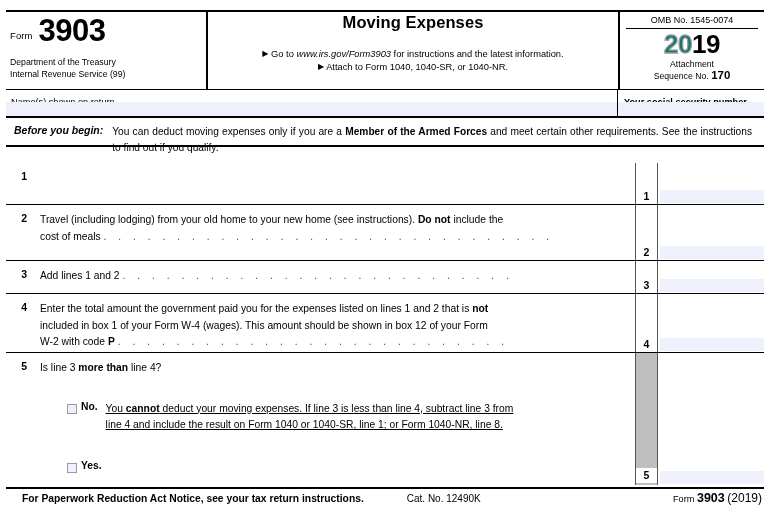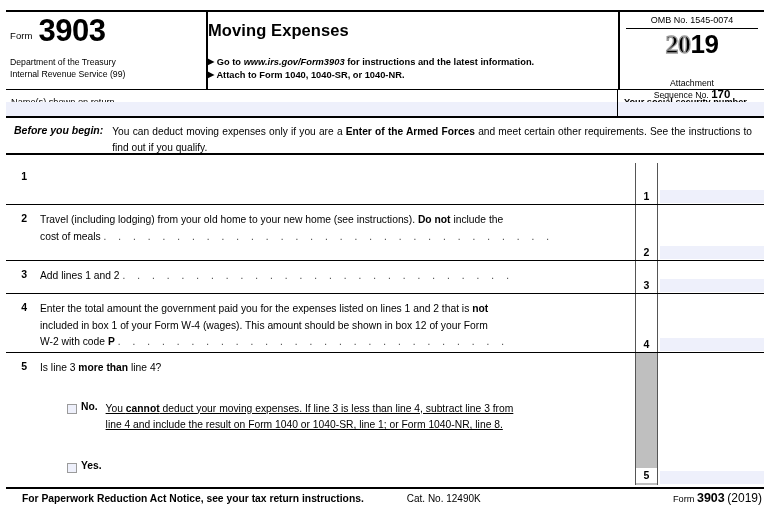--- a/index.html
+++ b/index.html
@@ -27,37 +27,37 @@
     width:202px;box-sizing:border-box;
     border-right:2px solid #000;
     padding:2px 4px 0 4px;position:relative;
   }
   .formline{display:flex;align-items:flex-end;gap:6px;margin-top:2px;}
   .lbl-form{font-size:9.5px;letter-spacing:.1px;padding-bottom:5px;}
   .formnum{font-size:31px;font-weight:bold;letter-spacing:-.5px;line-height:.98;}
   .dept{font-size:8.7px;line-height:11.2px;margin-top:11px;}
 
   .hdr-center{
-    flex:1;box-sizing:border-box;text-align:left;padding-top:9px;
+    flex:1;box-sizing:border-box;text-align:center;padding-top:1px;
     position:relative;
   }
   .title{font-size:16.5px;font-weight:bold;letter-spacing:.1px;}
-  .goto{font-size:9.3px;font-weight:bold;margin-top:16px;line-height:12.5px;}
+  .goto{font-size:9.3px;font-weight:normal;margin-top:16px;line-height:12.5px;}
   .goto .site{font-style:italic;}
   .arrow{font-size:8px;vertical-align:1px;}
 
   .hdr-right{
     width:146px;box-sizing:border-box;border-left:2px solid #000;
     text-align:center;position:relative;
   }
   .omb{font-size:9px;padding-top:3px;}
   .ombrule{border-bottom:1px solid #000;margin:3px 6px 0 6px;}
   .year{font-size:26px;font-weight:bold;line-height:28px;margin-top:1px;letter-spacing:-.5px;}
-  .year .hollow{color:#000000;font-family:Liberation Serif, serif;-webkit-text-stroke:1.3px #9a9a9a;}
-  .attach{font-size:8.7px;line-height:10.5px;margin-top:19px;}
+  .year .hollow{color:#0f766e;-webkit-text-stroke:1.3px #9a9a9a;}
+  .attach{font-size:8.7px;line-height:10.5px;margin-top:1px;}
   .seqno{font-size:11.5px;font-weight:bold;}
 
   
   .namerow{
     position:absolute;left:6px;top:90px;right:4px;height:28px;
     box-sizing:border-box;border-bottom:2px solid #000;display:flex;
   }
   .name-cell{
     flex:1;box-sizing:border-box;border-right:1px solid #000;
     padding:1px 0 0 5px;position:relative;
@@ -65,21 +65,21 @@
   .ssn-cell{width:146px;box-sizing:border-box;padding:1px 0 0 6px;position:relative;}
   .cap{font-size:9.2px;}
   .cap.bold{font-weight:bold;}
   .fieldfill{
     position:absolute;left:0;right:0;bottom:0;height:14px;background:#eef0fb;
   }
   .name-cell .fieldfill{left:0;right:0;}
 
   
   .before{
-    position:absolute;left:6px;top:118px;right:4px;height:37px;
+    position:absolute;left:6px;top:118px;right:4px;height:29px;
     box-sizing:border-box;border-bottom:2px solid #000;
     padding:6px 12px 0 8px;
     display:flex;
   }
   .before-lbl{font-size:10.5px;font-weight:bold;font-style:italic;white-space:nowrap;padding-right:9px;}
   .before-txt{font-size:10.2px;line-height:15.5px;text-align:justify;flex:1;}
 
   
   .body{
     position:absolute;left:6px;top:163px;right:4px;bottom:25px;
@@ -201,21 +201,21 @@
       <div class="fieldfill"></div>
     </div>
     <div class="ssn-cell">
       <span class="cap bold">Your social security number</span>
       <div class="fieldfill"></div>
     </div>
   </div>
 
   <div class="before">
     <div class="before-lbl">Before you begin:</div>
-    <div class="before-txt"><span>You can deduct moving expenses only if you are a </span><span class="b">Enter of the Armed Forces</span><span> and meet certain other requirements. See the instructions to find out if you qualify.</span></div>
+    <div class="before-txt"><span>You can deduct moving expenses only if you are a </span><span class="b">Member of the Armed Forces</span><span> and meet certain other requirements. See the instructions to find out if you qualify.</span></div>
   </div>
 
   <div class="body">
 
     <div class="row" style="top:0;height:42px;">
       <div class="c-text">
         <div class="ln">
           <div class="ln-no">1</div>
         </div>
       </div>

